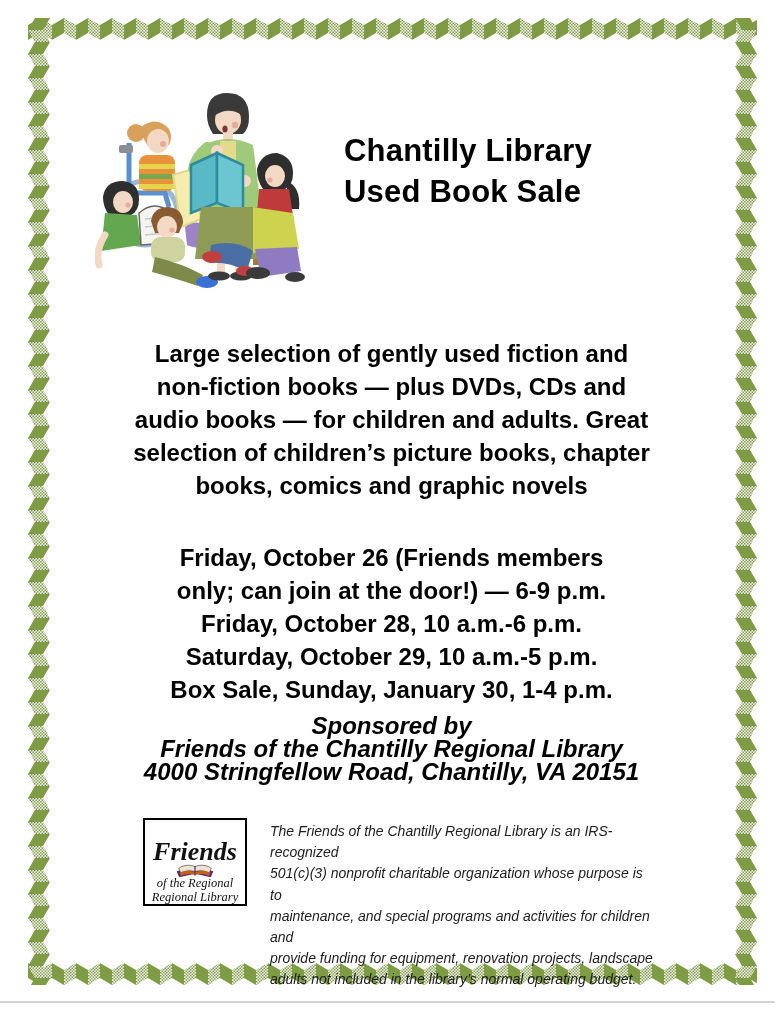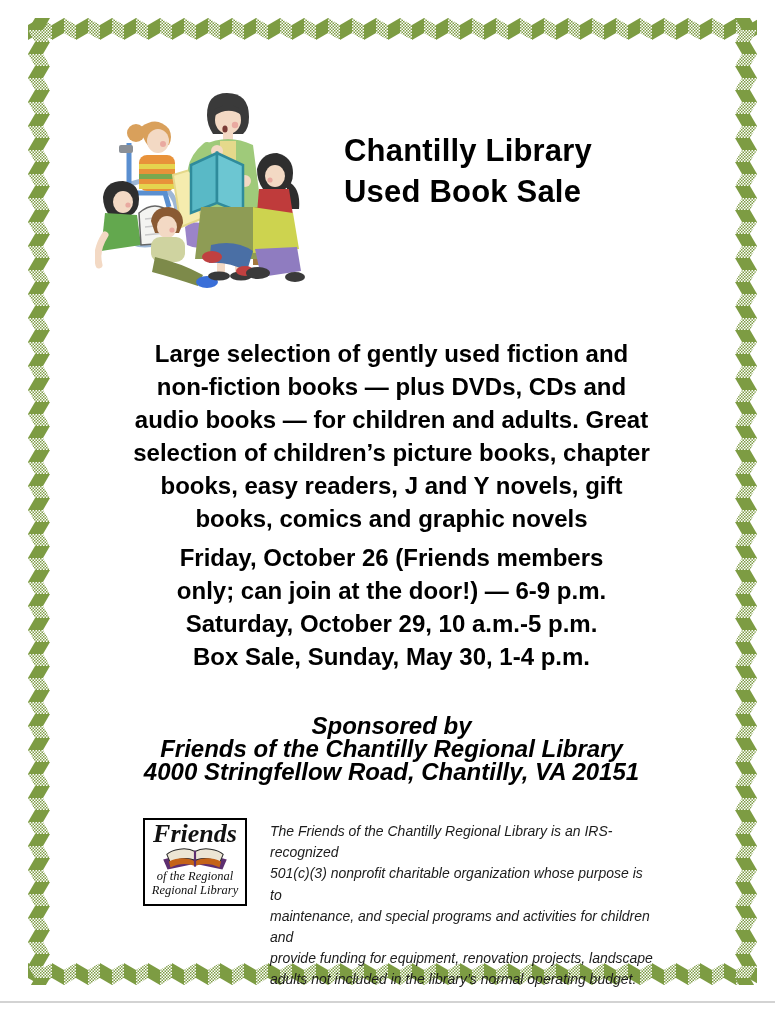--- a/index.html
+++ b/index.html
@@ -46,21 +46,21 @@
   .logo-box {
     position:absolute; left:143px; top:818px;
     width:104px; height:88px;
     border:2px solid #000; background:#fff;
     box-sizing:border-box;
     display:flex; flex-direction:column; align-items:center;
     font-family:"Liberation Serif", serif;
   }
   .logo-title {
     font-size:26px; font-style:italic; font-weight:bold;
-    color:#111; line-height:26px; margin-top:1px;
+    color:#111; line-height:26px; margin-top:19px;
   }
   .logo-book { width:88px; height:26px; margin-top:-2px; }
   .logo-sub {
     font-size:12.5px; font-style:italic; color:#111;
     line-height:13.5px; text-align:center; margin-top:-1px;
   }
   .fine-print {
     position:absolute; left:270px; top:821px; width:388px;
     font-style:italic; font-size:14px; line-height:21.2px;
     color:#1c1c1c;
@@ -240,29 +240,29 @@
   <div class="title">
     <div>Chantilly Library</div>
     <div>Used Book Sale</div>
   </div>
 
   <div class="centerblock desc">
     <div>Large selection of gently used fiction and</div>
     <div>non-fiction books — plus DVDs, CDs and</div>
     <div>audio books — for children and adults. Great</div>
     <div>selection of children’s picture books, chapter</div>
-    <div>books, easy readers, J and Y novels, gift</div>
     <div>books, comics and graphic novels</div>
   </div>
 
   <div class="centerblock sched">
     <div>Friday, October 26 (Friends members</div>
     <div>only; can join at the door!) — 6-9 p.m.</div>
+    <div>Friday, October 28, 10 a.m.-6 p.m.</div>
     <div>Saturday, October 29, 10 a.m.-5 p.m.</div>
-    <div>Box Sale, Sunday, May 30, 1-4 p.m.</div>
+    <div>Box Sale, Sunday, January 30, 1-4 p.m.</div>
   </div>
 
   <div class="sponsor">
     <div>Sponsored by</div>
     <div>Friends of the Chantilly Regional Library</div>
     <div>4000 Stringfellow Road, Chantilly, VA 20151</div>
   </div>
 
   <div class="logo-box">
     <div class="logo-title">Friends</div>

